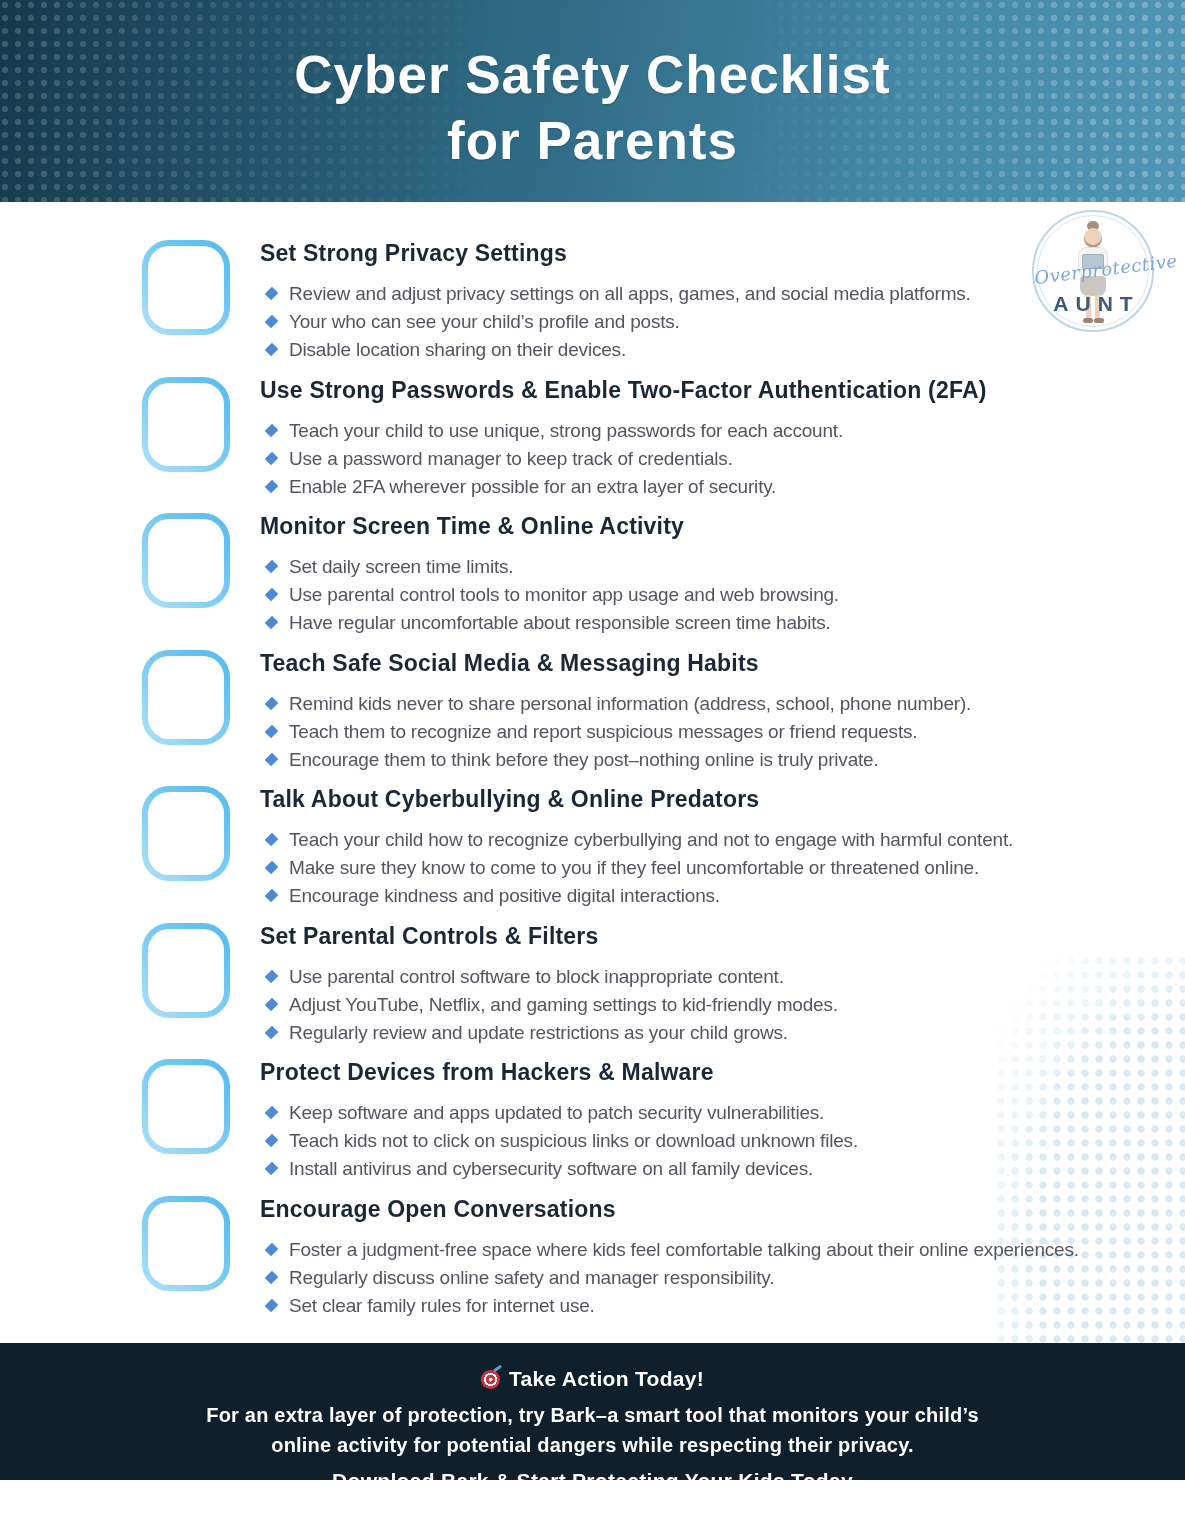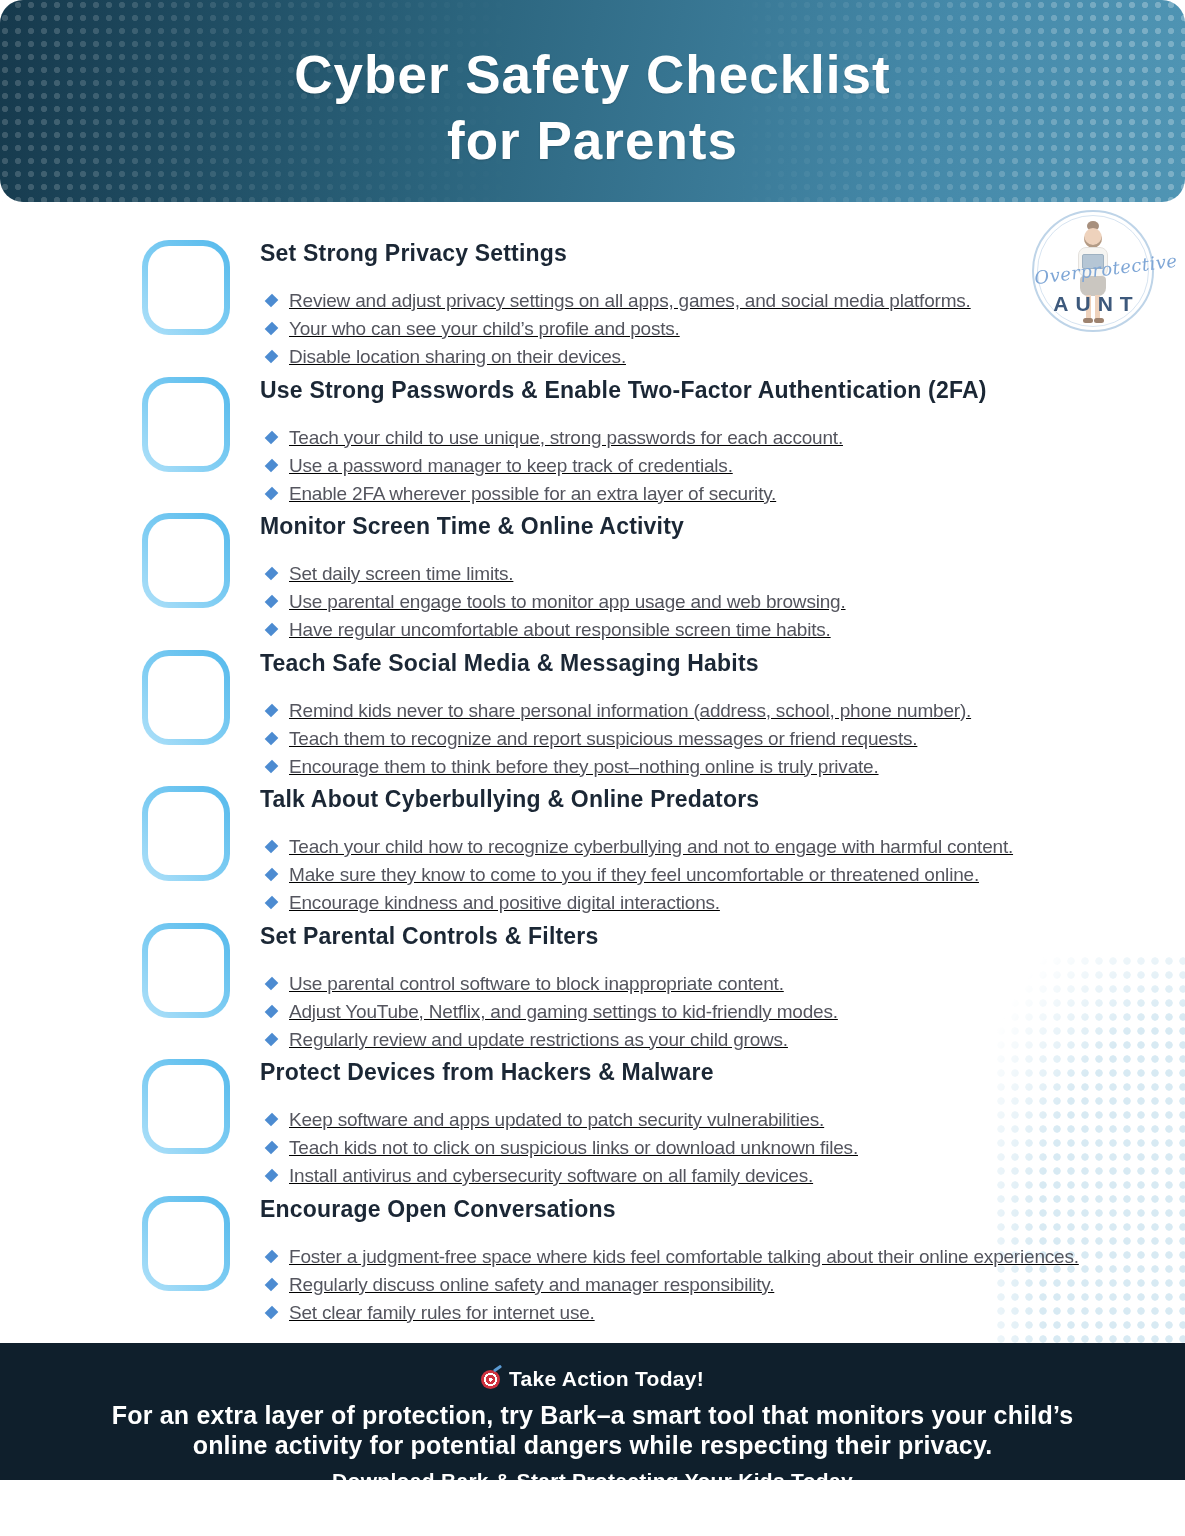--- a/index.html
+++ b/index.html
@@ -6,21 +6,20 @@
   body { background:#e8e8e8; font-family:"Liberation Sans", sans-serif; }
   .page {
     position:relative; width:1185px; height:1536px; margin:0 auto;
     background:#ffffff; overflow:hidden;
   }
 
   
   .header {
     position:absolute; top:0; left:0; width:100%; height:202px;
     background:linear-gradient(100deg,#16394c 0%,#2b647d 38%,#4589a9 78%,#5095b4 100%);
-    border-radius:23px;
   }
   .dots { position:absolute; top:0; height:100%; pointer-events:none; }
   .dots-left {
     left:0; width:46%;
     background-image:radial-gradient(circle at 5px 5px, rgba(255,255,255,0.17) 2.8px, transparent 3.4px);
     background-size:13px 13px;
     -webkit-mask-image:linear-gradient(to right,#000 10%,transparent 95%);
             mask-image:linear-gradient(to right,#000 10%,transparent 95%);
   }
   .dots-right {
@@ -81,21 +80,21 @@
   .checkbox {
     position:absolute; left:142px; top:2px; width:88px; height:95px;
     border-radius:27px; border:6px solid transparent;
     background:linear-gradient(#fff,#fff) padding-box,
                linear-gradient(225deg,#54b9ec 0%,#7fcdf3 55%,#b0e1f9 100%) border-box;
   }
   .section-content { margin-left:260px; padding-top:2px; }
   .section-title {
     font-size:23px; font-weight:bold; color:#1b2735; letter-spacing:0.2px;
   }
-  .section-items { list-style:none; margin-top:20px;text-decoration:underline; }
+  .section-items { list-style:none; margin-top:13px; }
   .section-items li {
     display:flex; align-items:flex-start; line-height:28px;
     font-size:19px; color:#54555e; letter-spacing:-0.2px;
   }
   .diamond {
     flex:0 0 auto; width:9px; height:9px; margin:9px 13px 0 7px;
     background:#4c8bd1; transform:rotate(45deg) scale(1,1.15);
   }
 
   
@@ -117,21 +116,21 @@
     display:flex; align-items:center; justify-content:center; gap:9px;
   }
   .target-icon {
     position:relative; display:inline-block; width:19px; height:19px; border-radius:50%;
     background:radial-gradient(circle, #ffffff 0 2px, #cf3340 2px 4.5px, #ffffff 4.5px 6.5px, #cf3340 6.5px 10px);
   }
   .target-icon::after {
     content:""; position:absolute; right:-2px; top:-3px; width:9px; height:3px;
     background:#5a9bd4; transform:rotate(-35deg); border-radius:1px;
   }
-  .footer-line { font-size:25px; font-weight:bold; line-height:30px; letter-spacing:0.2px; }
+  .footer-line { font-size:20px; font-weight:bold; line-height:30px; letter-spacing:0.2px; }
   .footer-line.first { margin-top:9px; }
   .footer-link {
     display:inline-block; margin-top:9px; font-size:21px; font-weight:bold;
     color:#ffffff; text-decoration:underline; text-underline-offset:5px; cursor:pointer;
     letter-spacing:0.3px;
     text-align:center;
   }
 </style>
 </head>
 <body>
@@ -213,21 +212,21 @@
       <div class="checkbox"></div>
       <div class="section-content">
         <div class="section-title">Monitor Screen Time &amp; Online Activity</div>
         <ul class="section-items">
           <li>
               <span class="diamond"></span>
               <span>Set daily screen time limits.</span>
             </li>
           <li>
               <span class="diamond"></span>
-              <span>Use parental engage tools to monitor app usage and web browsing.</span>
+              <span>Use parental control tools to monitor app usage and web browsing.</span>
             </li>
           <li>
               <span class="diamond"></span>
               <span>Have regular uncomfortable about responsible screen time habits.</span>
             </li>
         </ul>
       </div>
     </div>
 
     <div class="section">

